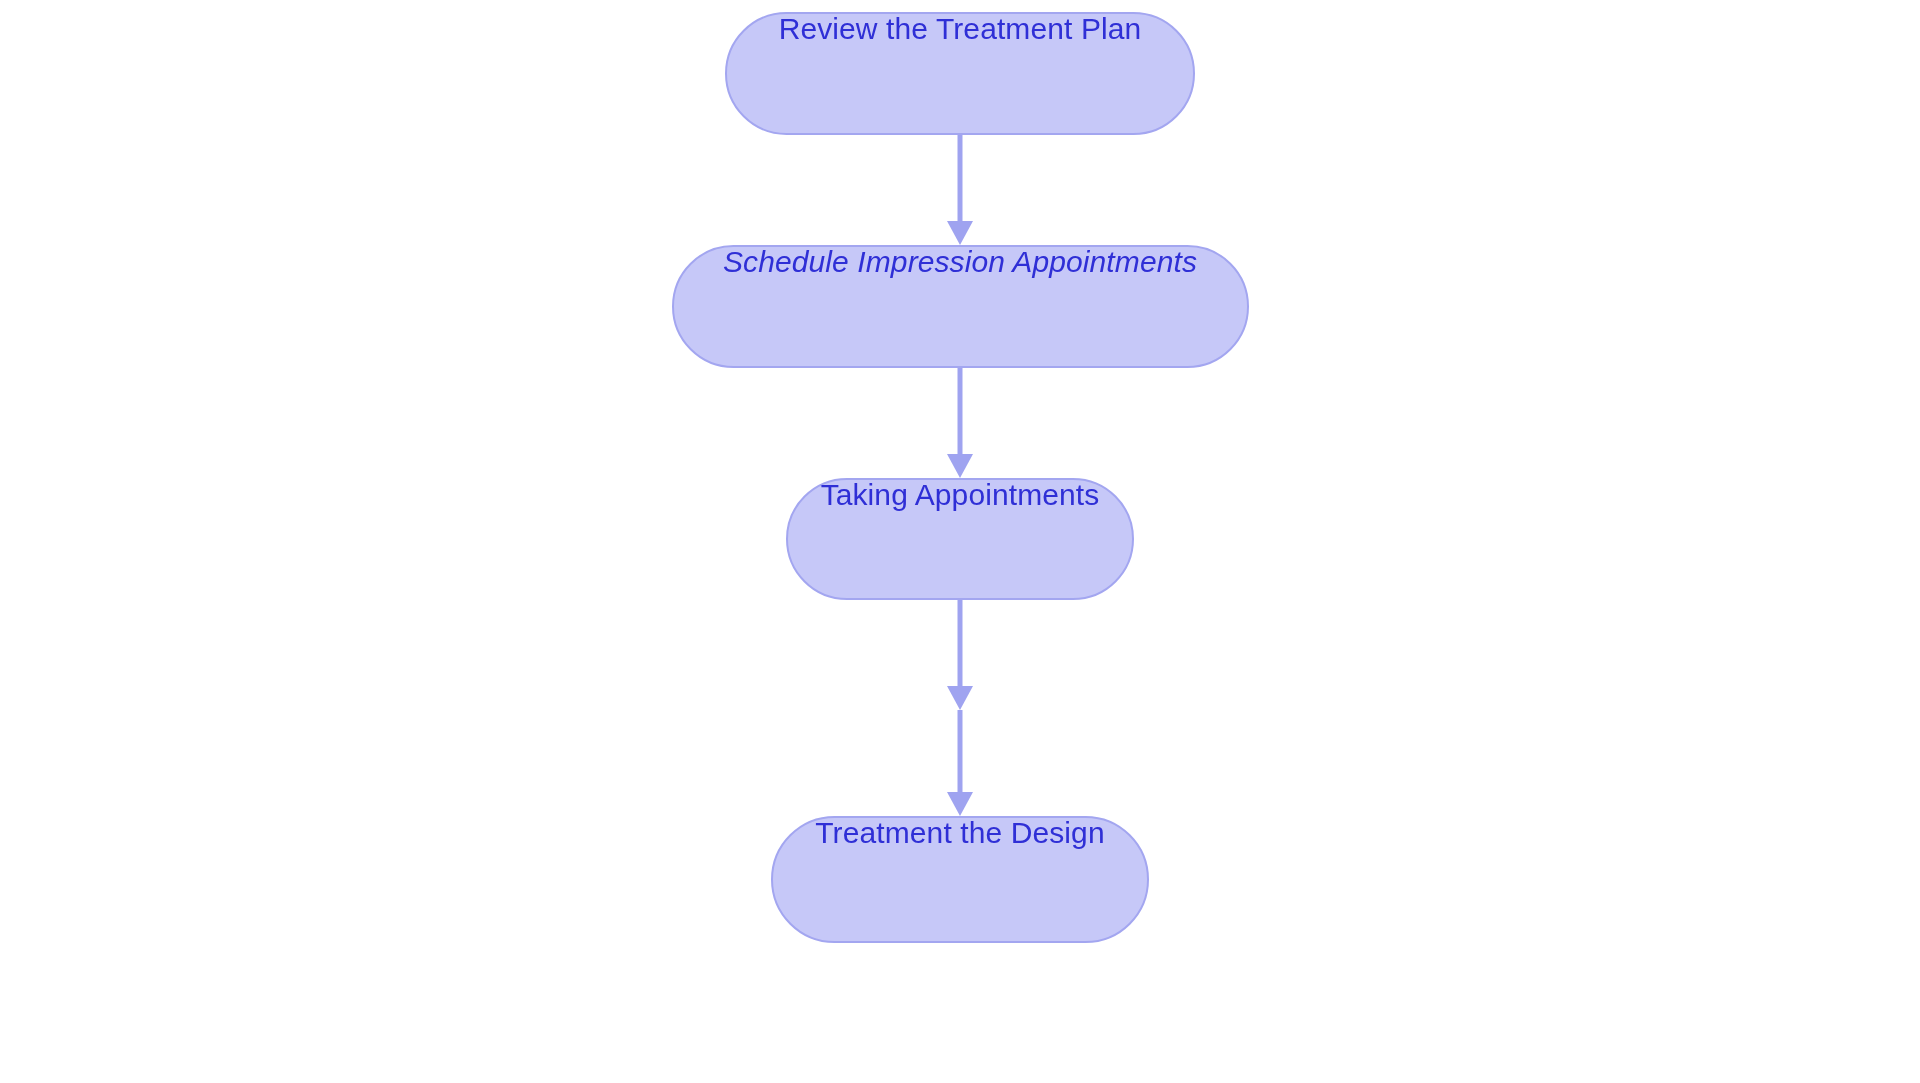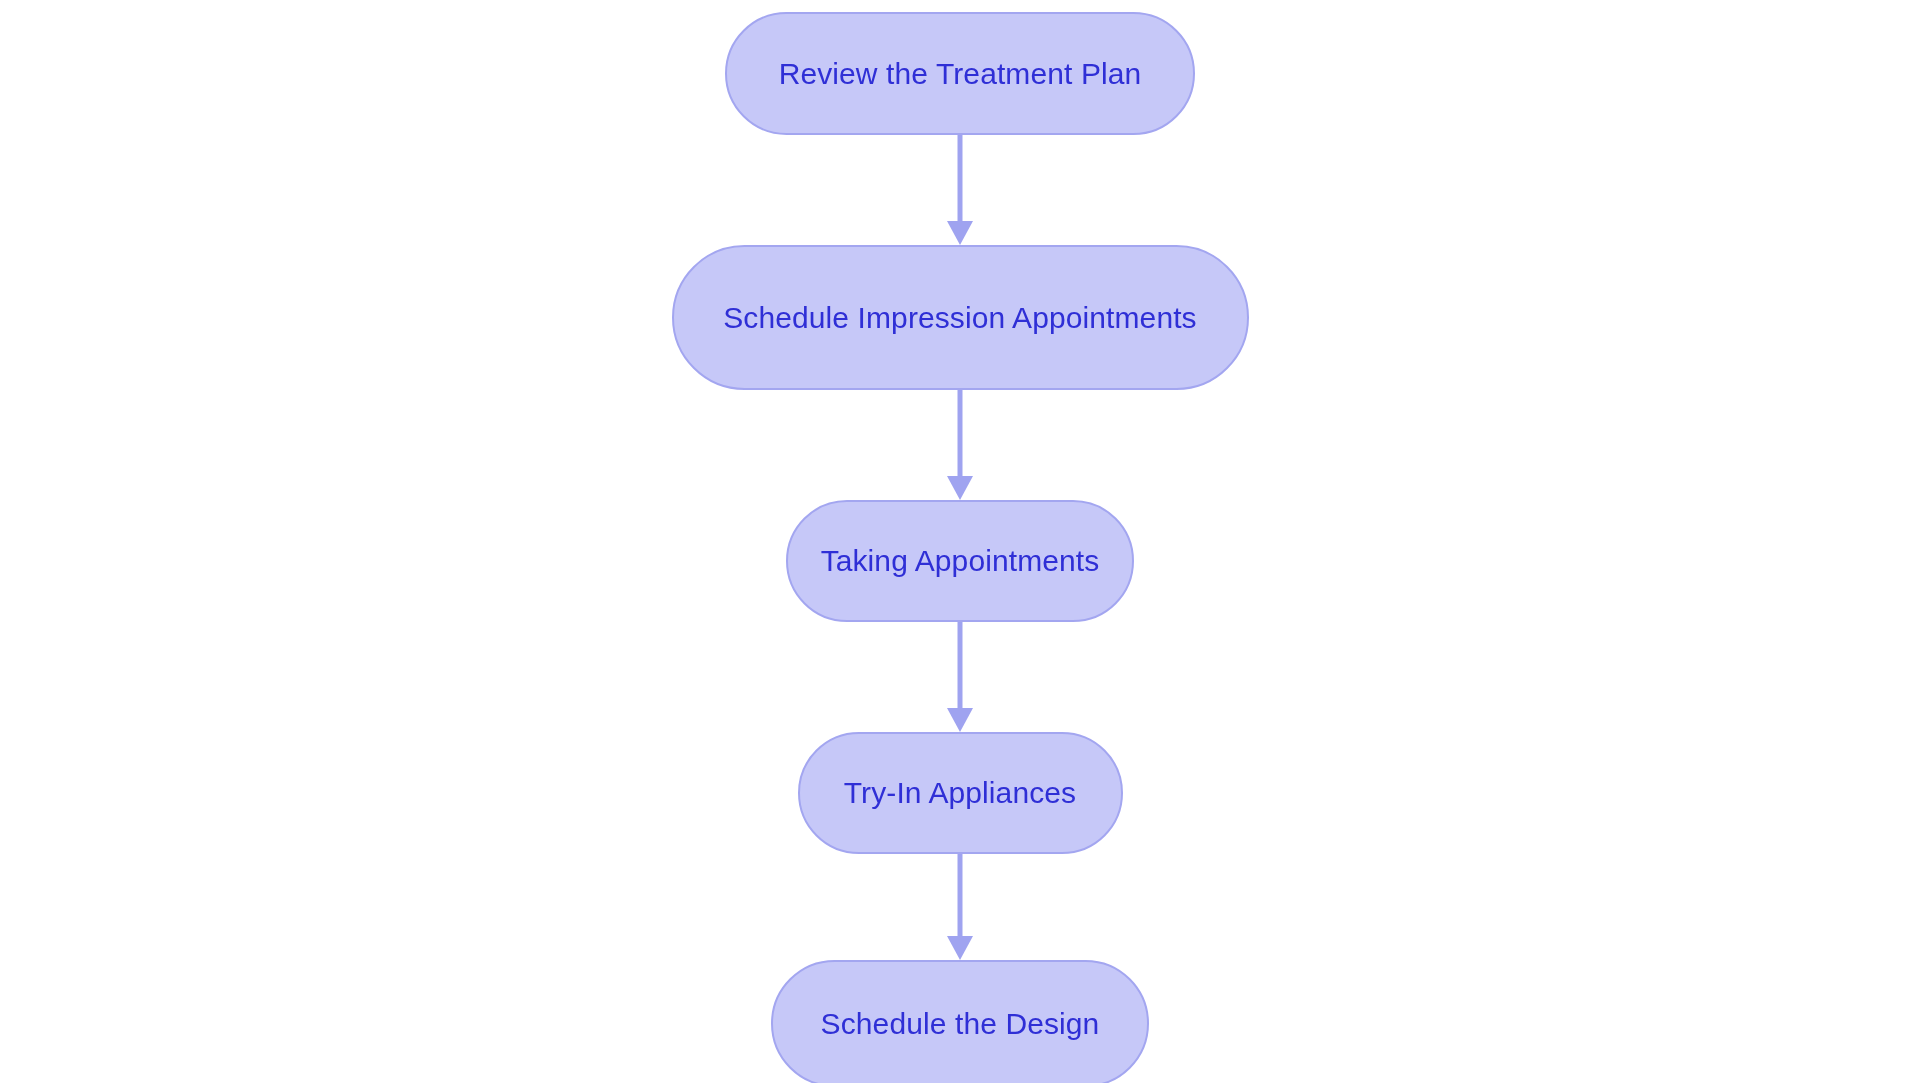--- a/index.html
+++ b/index.html
@@ -32,41 +32,41 @@
     flex-direction: column;
     align-items: center;
     justify-content: flex-start;
     padding-top: 12px;
     box-sizing: border-box;
   }
 
   .flow-node {
     box-sizing: border-box;
     display: flex;
-    align-items: center;
+    align-items: flex-start;
     justify-content: center;
     background: #c6c8f8;
     border: 2px solid #a3a6f0;
     border-radius: 999px;
     color: #2f2fd6;
     white-space: nowrap;
     flex: none;
   }
 
   .flow-node-label {
     font-size: 30px;
     line-height: 1;
     letter-spacing: 0.1px;
     color: #2f2fd6;
     font-weight: 400;
   }
 
   
   .node-1 { width: 470px; height: 123px; }
-  .node-2 { width: 577px; height: 145px; }
+  .node-2 { width: 577px; height: 123px; font-style: italic; }
   .node-3 { width: 348px; height: 122px; }
   .node-4 { width: 325px; height: 122px; }
   .node-5 { width: 378px; height: 127px; }
 
   
   .flow-connector {
     position: relative;
     width: 40px;
     height: 110px;
     flex: none;
@@ -129,27 +129,24 @@
 
     <div class="flow-node node-3">
       <span class="flow-node-label">Taking Appointments</span>
     </div>
 
     <div class="flow-connector conn-3">
       <div class="connector-line"></div>
       <div class="connector-head"></div>
     </div>
 
-    <div class="flow-node node-4">
-      <span class="flow-node-label">Try-In Appliances</span>
-    </div>
 
     <div class="flow-connector conn-4">
       <div class="connector-line"></div>
       <div class="connector-head"></div>
     </div>
 
     <div class="flow-node node-5">
-      <span class="flow-node-label">Schedule the Design</span>
+      <span class="flow-node-label">Treatment the Design</span>
     </div>
 
   </div>
 </div>
 
 </body></html>

